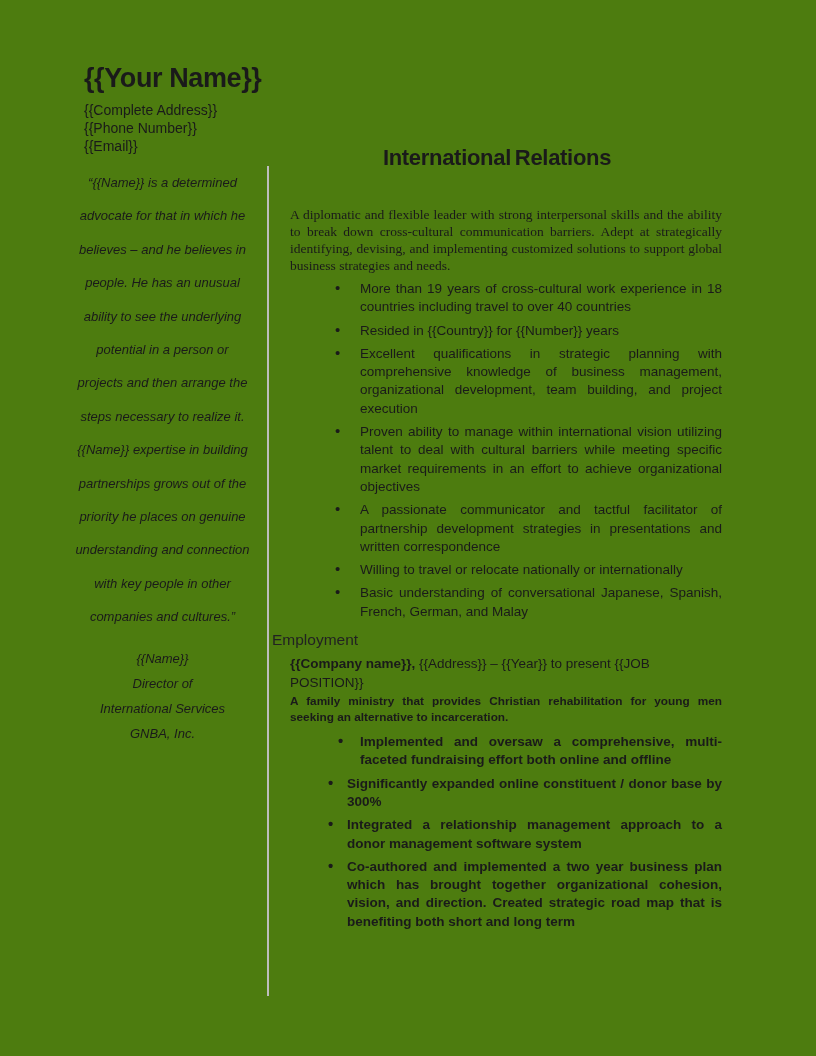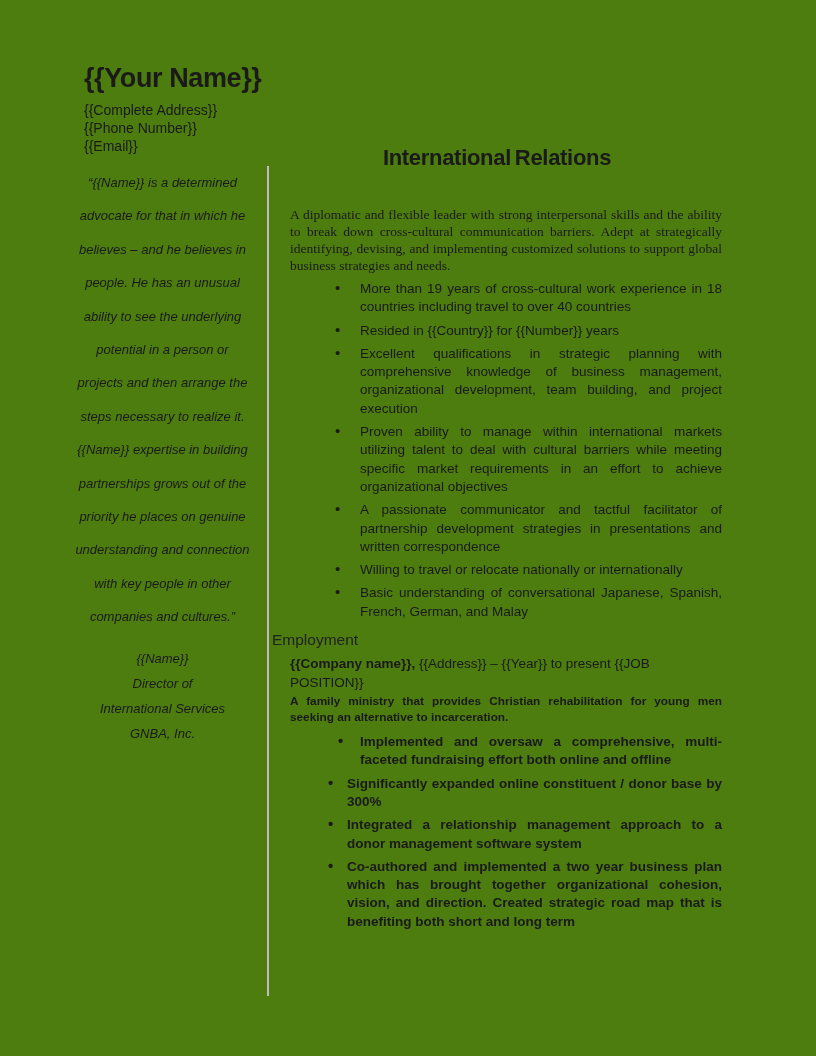--- a/index.html
+++ b/index.html
@@ -112,21 +112,21 @@
 
   <div class="main">
     <h2 class="doc-title">International Relations</h2>
 
     <p class="summary">A diplomatic and flexible leader with strong interpersonal skills and the ability to break down cross-cultural communication barriers. Adept at strategically identifying, devising, and implementing customized solutions to support global business strategies and needs.</p>
 
     <ul class="bullets">
       <li>More than 19 years of cross-cultural work experience in 18 countries including travel to over 40 countries</li>
       <li>Resided in {{Country}} for {{Number}} years</li>
       <li>Excellent qualifications in strategic planning with comprehensive knowledge of business management, organizational development, team building, and project execution</li>
-      <li>Proven ability to manage within international markets utilizing talent to deal with cultural barriers while meeting specific market requirements in an effort to achieve organizational objectives</li>
+      <li>Proven ability to manage within international vision utilizing talent to deal with cultural barriers while meeting specific market requirements in an effort to achieve organizational objectives</li>
       <li>A passionate communicator and tactful facilitator of partnership development strategies in presentations and written correspondence</li>
       <li>Willing to travel or relocate nationally or internationally</li>
       <li>Basic understanding of conversational Japanese, Spanish, French, German, and Malay</li>
     </ul>
 
     <h3 class="emp-heading">Employment</h3>
 
     <p class="company-line"><span class="company-name">{{Company name}},</span><span> {{Address}} – {{Year}} to present {{JOB POSITION}}</span></p>
 
     <p class="emp-desc">A family ministry that provides Christian rehabilitation for young men seeking an alternative to incarceration.</p>

